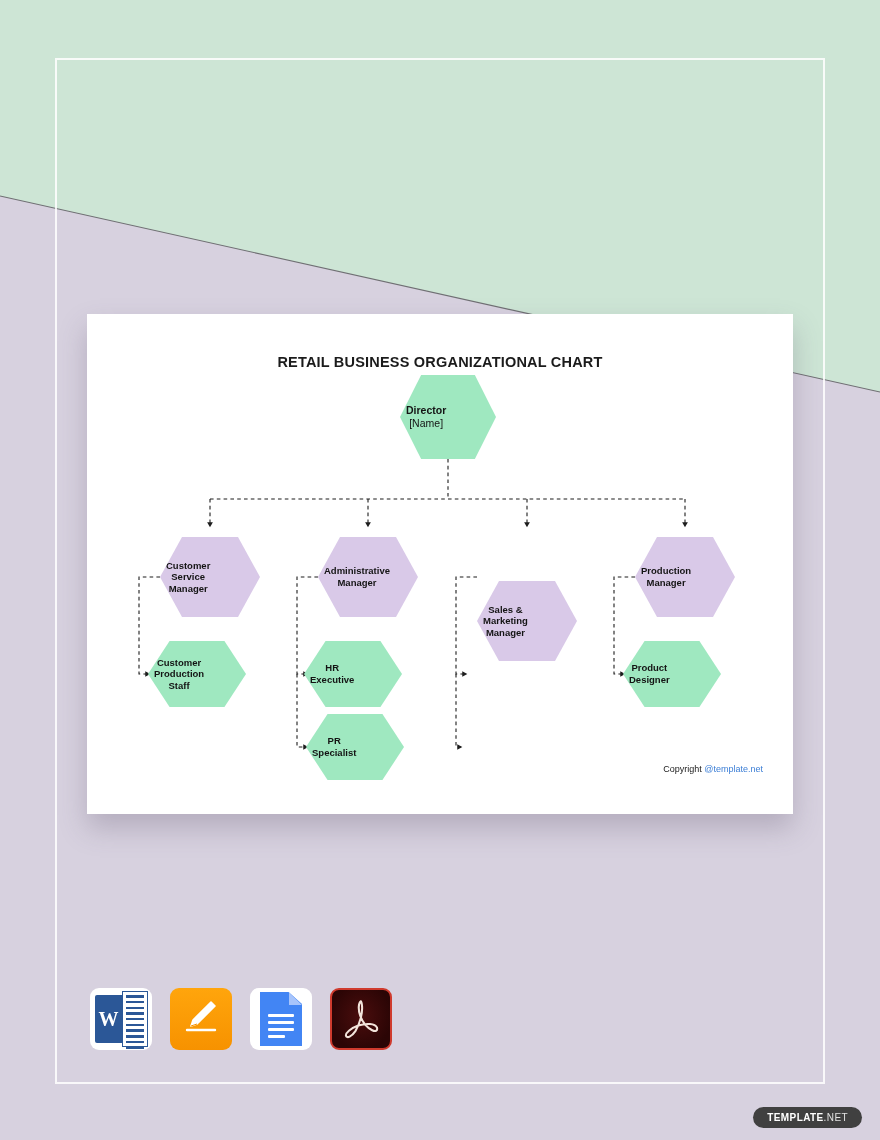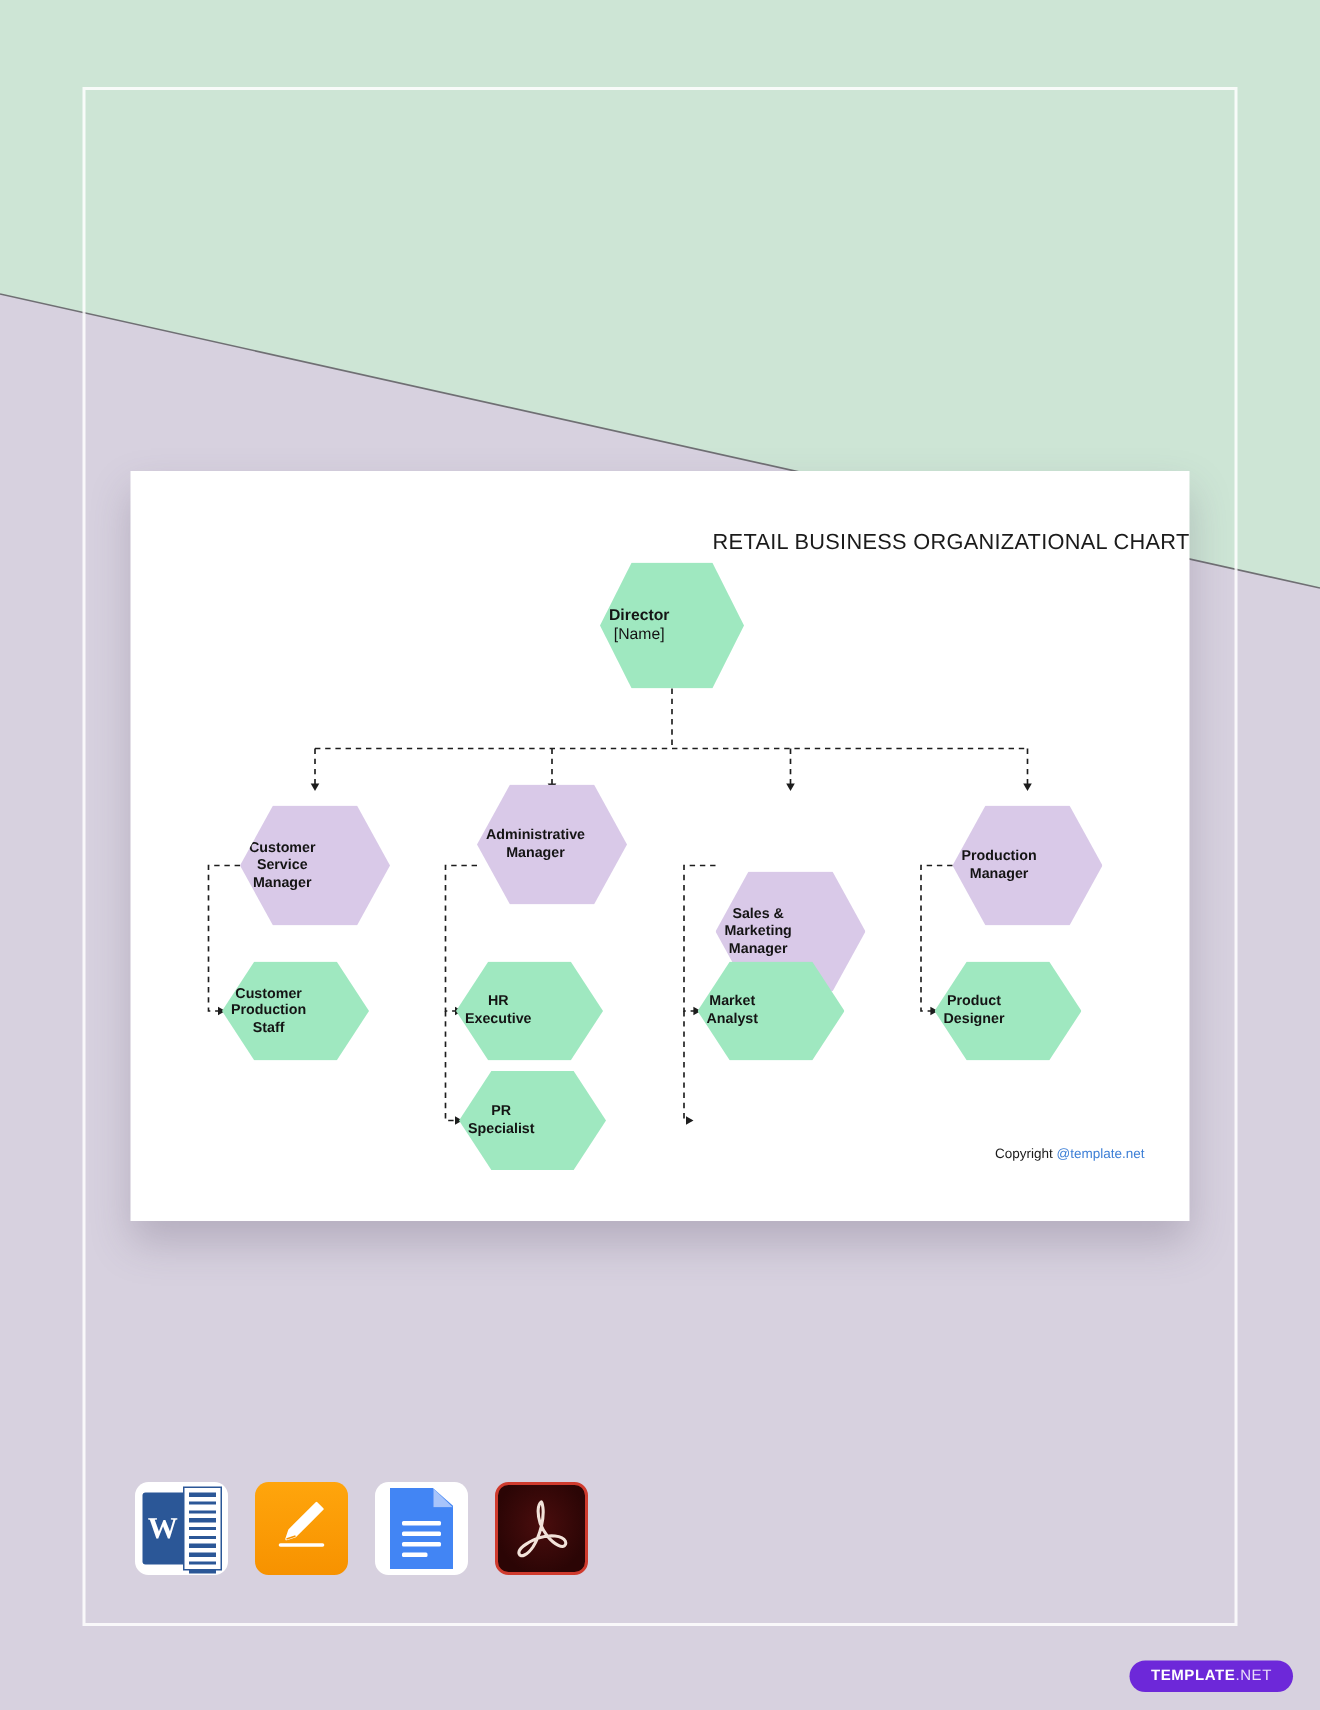--- a/index.html
+++ b/index.html
@@ -52,23 +52,23 @@
     left: 87px; top: 314px;
     width: 706px; height: 500px;
     background: #ffffff;
     box-shadow: 0 14px 26px rgba(90,80,105,0.28);
   }
 
   #chart-title {
     position: absolute;
     left: 0; top: 40px;
     width: 100%;
-    text-align: right;
+    text-align: center;
     font-size: 14.5px;
-    font-weight: normal;
+    font-weight: bold;
     letter-spacing: 0.2px;
     color: #1b1b1b;
   }
 
   
   #org-canvas {
     position: absolute;
     left: 0; top: 0;
     width: 706px; height: 500px;
   }
@@ -198,21 +198,21 @@
   .ic-pdf .acro {
     position: absolute;
     left: 0; top: 0; width: 100%; height: 100%;
   }
 
   
   #watermark {
     position: absolute;
     right: 18px;
     bottom: 12px;
-    background: #6d28d9;
+    background: #404040;
     border-radius: 11px;
     padding: 5px 14px;
     font-size: 10px;
     letter-spacing: 0.4px;
     color: #ffffff;
   }
   #watermark .wm-bold { font-weight: bold; }
   #watermark .wm-light { font-weight: normal; opacity: 0.85; }
 </style>
 </head>
@@ -268,21 +268,21 @@
     </div>
 
     <div class="node node-purple node-mgr" style="left:73px; top:223px;">
       <div class="ntext">
         <div>Customer</div>
         <div>Service</div>
         <div>Manager</div>
       </div>
     </div>
 
-    <div class="node node-purple node-mgr" style="left:231px; top:209px;">
+    <div class="node node-purple node-mgr" style="left:231px; top:223px;">
       <div class="ntext">
         <div>Administrative</div>
         <div>Manager</div>
       </div>
     </div>
 
     <div class="node node-purple node-mgr" style="left:390px; top:223px;margin-top:44px;">
       <div class="ntext">
         <div>Sales &amp;</div>
         <div>Marketing</div>
@@ -305,26 +305,20 @@
       </div>
     </div>
 
     <div class="node node-green node-leaf" style="left:217px; top:327px;">
       <div class="ntext">
         <div>HR</div>
         <div>Executive</div>
       </div>
     </div>
 
-    <div class="node node-green node-leaf" style="left:378px; top:327px;">
-      <div class="ntext">
-        <div>Market</div>
-        <div>Analyst</div>
-      </div>
-    </div>
 
     <div class="node node-green node-leaf" style="left:536px; top:327px;">
       <div class="ntext">
         <div>Product</div>
         <div>Designer</div>
       </div>
     </div>
 
     <div class="node node-green node-leaf" style="left:219px; top:400px;">
       <div class="ntext">

